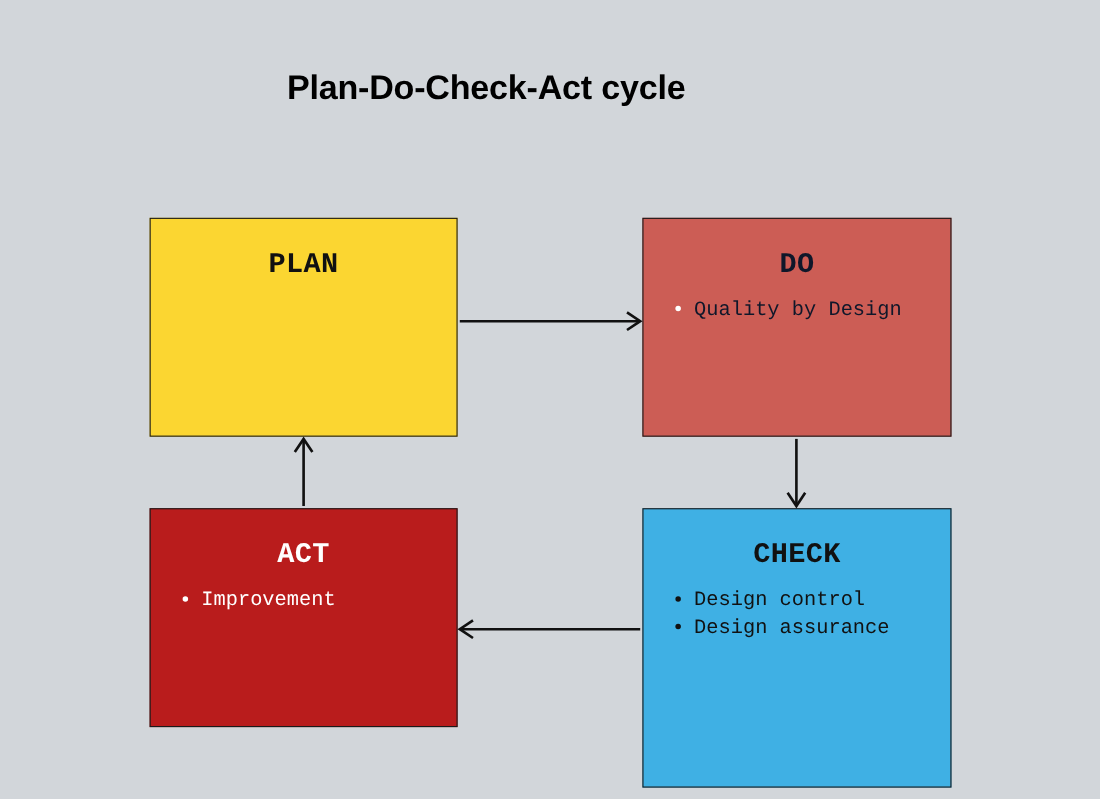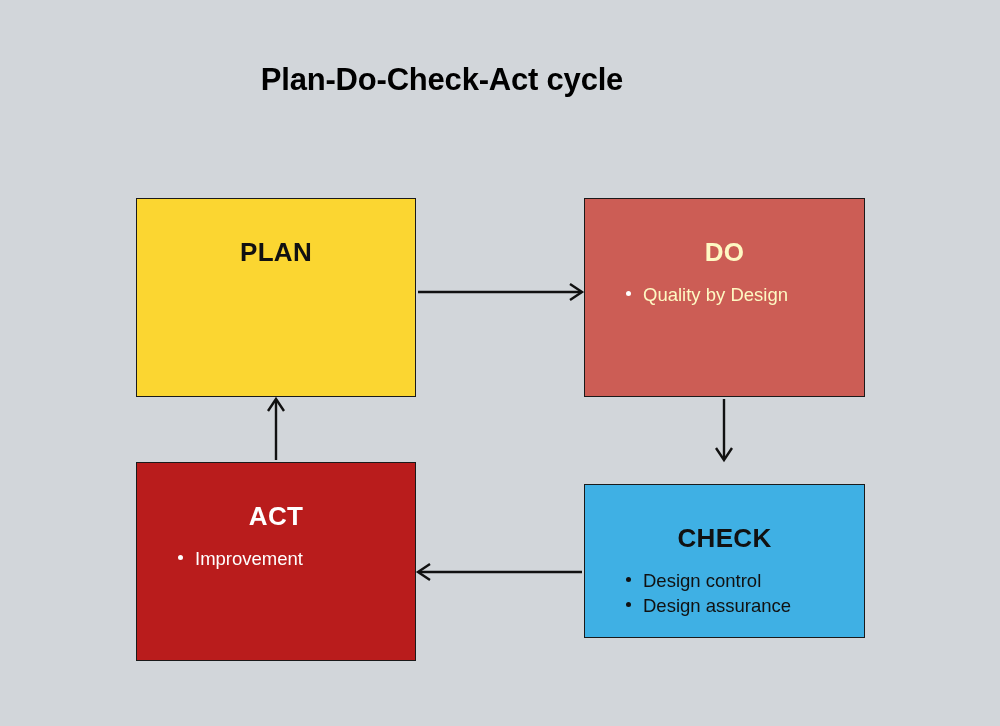--- a/index.html
+++ b/index.html
@@ -26,21 +26,22 @@
     text-align: center;
     font-size: 31px;
     font-weight: bold;
     color: #000000;
     letter-spacing: -0.2px;
   }
   .node {
     position: absolute;
     box-sizing: border-box;
     border: 1.5px solid #1a1a1a;
-    padding: 12px;
+    padding: 0;
+    font-family: Liberation Mono, monospace;
   }
   .node-title {
     text-align: center;
     font-size: 26px;
     font-weight: bold;
     margin-top: 26px;
     letter-spacing: 0.3px;
   }
   .node-list {
     list-style: none;
@@ -57,32 +58,32 @@
     position: absolute;
     left: -17px;
     top: 9px;
     width: 5px;
     height: 5px;
     border-radius: 50%;
     display: block;
   }
   
   .node.plan  { background: #fbd631; color: #111111; }
-  .node.do    { background: #cc5d55; color: #fef9c3; }
+  .node.do    { background: #cc5d55; color: #0f172a; }
   .node.check { background: #3fb0e4; color: #111111; }
   .node.act   { background: #b91c1c; color: #ffffff; }
 
   .node.plan  .bullet, .node.check .bullet { background: #111111; }
   .node.do    .bullet, .node.act   .bullet { background: #ffffff; }
 
   
   .node.plan  { left: 136px; top: 198px; width: 280px; height: 199px; }
   .node.do    { left: 584px; top: 198px; width: 281px; height: 199px; }
   .node.act   { left: 136px; top: 462px; width: 280px; height: 199px; }
-  .node.check { left: 584px; top: 484px; width: 281px; height: 154px; }
+  .node.check { left: 584px; top: 462px; width: 281px; height: 254px; }
 
   .arrow-layer {
     position: absolute;
     left: 0;
     top: 0;
     width: 1000px;
     height: 726px;
     pointer-events: none;
   }
 </style>

